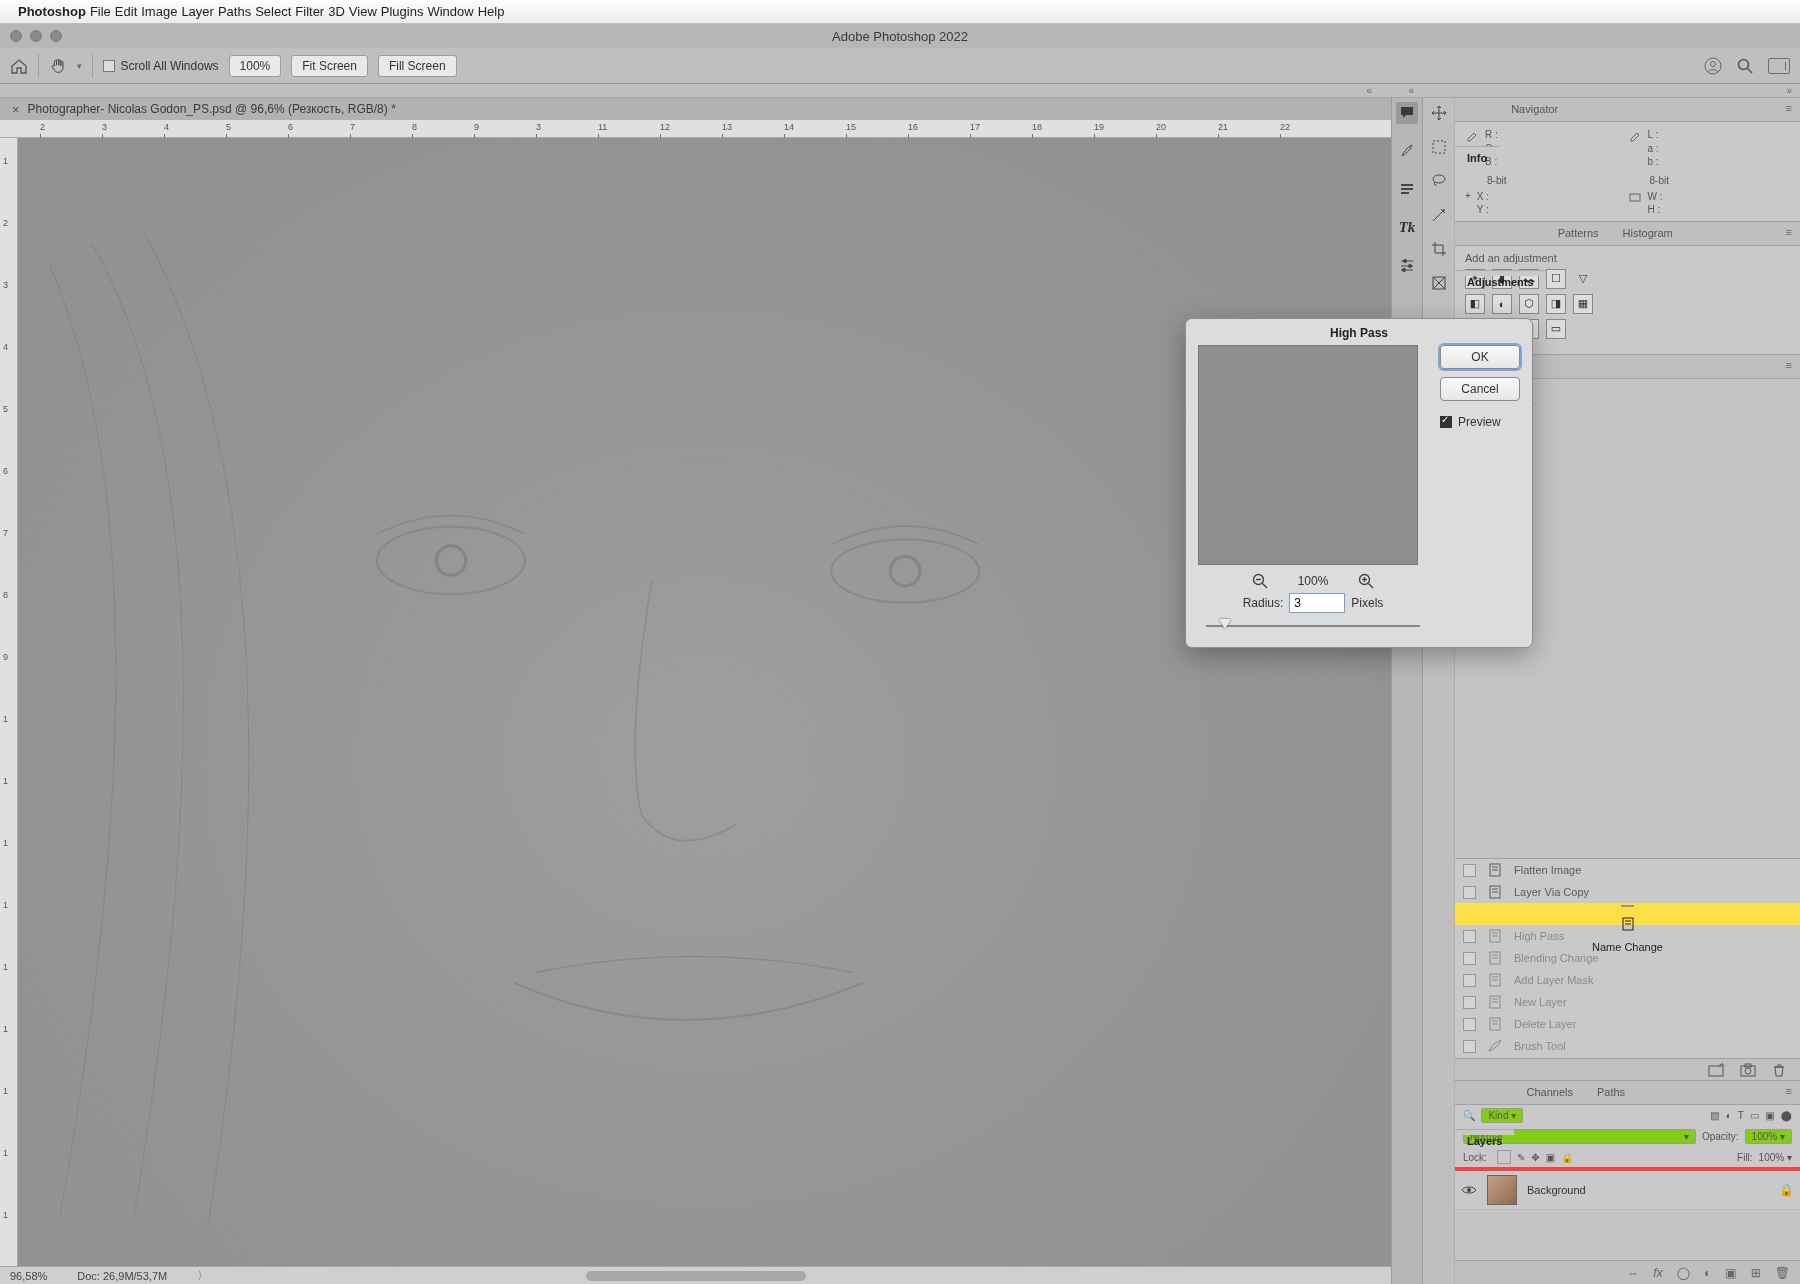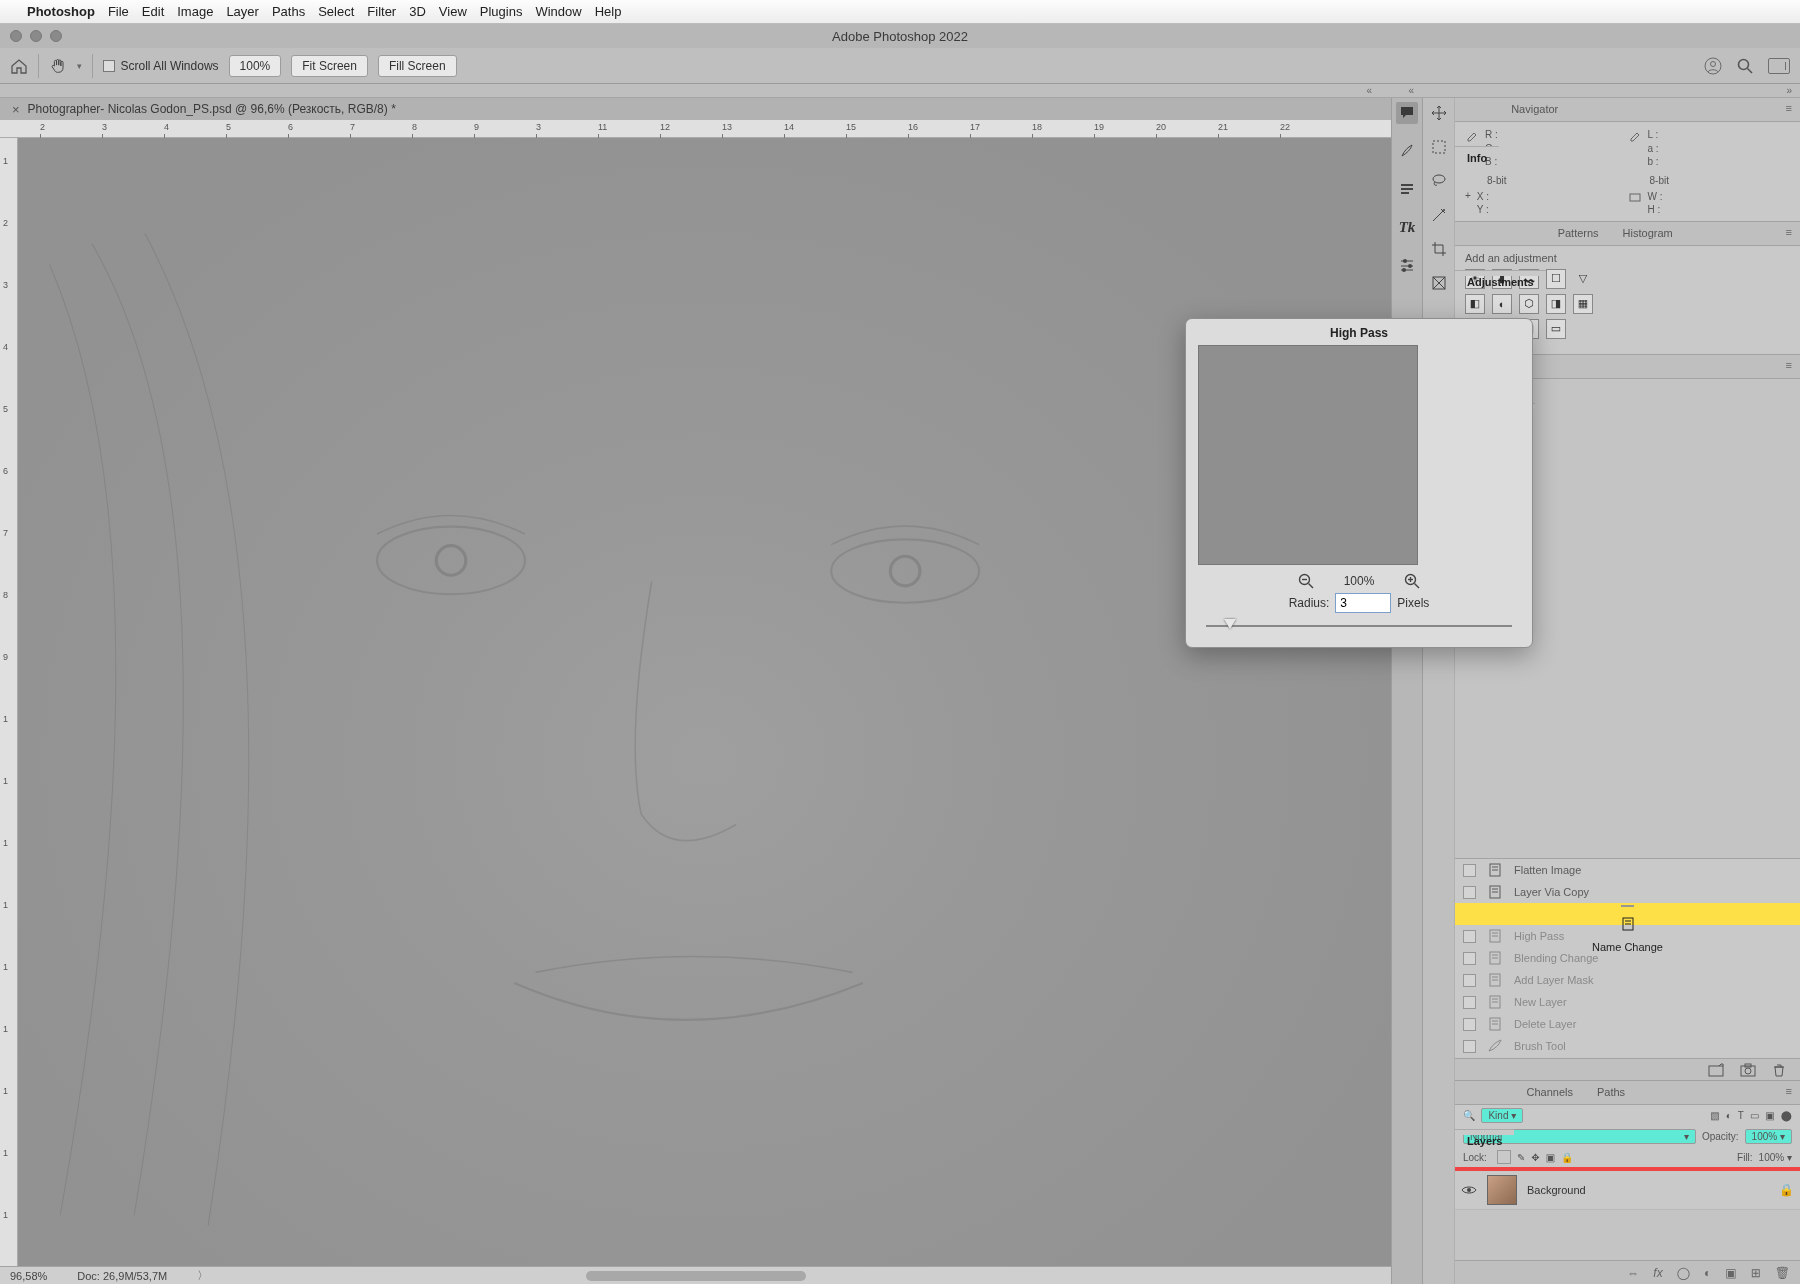--- a/index.html
+++ b/index.html
@@ -1,19 +1,19 @@
 <!DOCTYPE html>
 <html><head>
 <meta charset="utf-8">
 <style>
 * { margin: 0; padding: 0; box-sizing: border-box; font-family: -apple-system, "Helvetica Neue", Arial, sans-serif; }
 body { width: 1800px; height: 1284px; background: #b9b9b9; overflow: hidden; position: relative; font-size: 12px; color: #333; }
 
 
-.mac-menu { height: 24px; background: linear-gradient(#fdfdfd,#ececec); border-bottom: 1px solid #bcbcbc; display: flex; align-items: center; padding: 0 14px; gap: 13px; font-size: 13px; color: #222; }
+.mac-menu { height: 24px; background: linear-gradient(#fdfdfd,#ececec); border-bottom: 1px solid #bcbcbc; display: flex; align-items: center; padding: 0 14px; gap: 4px; font-size: 13px; color: #222; }
 .mac-menu .apple { font-size: 15px; }
 .mac-menu b { font-weight: 600; }
 
 
 .titlebar { height: 24px; background: #b7b7b7; display: flex; align-items: center; padding-left: 10px; position: relative; }
 .traffic { display: flex; gap: 8px; }
 .dot { width: 12px; height: 12px; border-radius: 50%; background: #8a8a8a; border: 1px solid #7a7a7a; }
 .titlebar .title { position: absolute; left: 50%; transform: translateX(-50%); font-size: 13px; color: #3a3a3a; }
 
 
@@ -80,21 +80,21 @@
 
 .history-panel { background: #c9c9c9; max-height: 200px; overflow: hidden; border-bottom: 1px solid #a3a3a3; }
 .hist-item { display:flex; align-items:center; gap: 10px; padding: 2px 8px; font-size: 11px; color: #5b5b5b; height: 22px; }
 .hist-item .chk2 { width:13px; height:13px; border:1px solid #979797; background:#d4d4d4; }
 .hist-item .ic3 { width:18px; height:14px; display:flex; align-items:center; justify-content:center; }
 .hist-item.selected { background:#fde047; color:#222;flex-direction:column; }
 .hist-footer { height:22px; background:#c0c0c0; display:flex; justify-content:flex-end; align-items:center; gap:16px; padding: 0 14px; border-bottom:1px solid #a0a0a0;}
 
 .layers-panel { background: #c9c9c9; }
 .layer-opts { display:flex; align-items:center; gap:6px; padding: 3px 8px; font-size: 10px; color:#555; }
-.layer-opts .drop { border:1px solid #9a9a9a; background:#5eead4; padding:1px 6px; border-radius:2px; }
+.layer-opts .drop { border:1px solid #9a9a9a; background:#84cc16; padding:1px 6px; border-radius:2px; }
 .layer-opts .spacer { flex:1; }
 .layer-opts2 { display:flex; align-items:center; gap: 6px; padding: 3px 8px; font-size:10px; color:#555; border-bottom:4px solid #ef4444;}
 .layer-opts2 .lbl { margin-right:4px; }
 .lock-ic{width:14px;height:14px;border:1px solid #999;}
 
 .layer-row { display:flex; align-items:center; padding: 4px 6px; gap: 10px; border-bottom: 1px solid #b8b8b8; font-size:11px; }
 .layer-row.selected { background:#aaaaaa; }
 .eye { width:16px; text-align:center; }
 .thumb { width: 30px; height: 30px; background:#888; border:1px solid #666; }
 .thumb.bg { background: linear-gradient(135deg,#c8a084,#8d6a52); }
@@ -703,14 +703,22 @@
       </div>
       <div class="radius-row">
         <span>Radius:</span>
         <input type="text" value="3" style="">
         <span>Pixels</span>
       </div>
       <div class="slider">
           <div class="knob"></div>
         </div>
     </div>
+    <div class="btns">
+      <div class="btn primary">OK</div>
+      <div class="btn">Cancel</div>
+      <label class="prev-chk">
+        <span class="cb"></span>
+        <span>Preview</span>
+      </label>
+    </div>
   </div>
 </div>
 
 </body></html>

